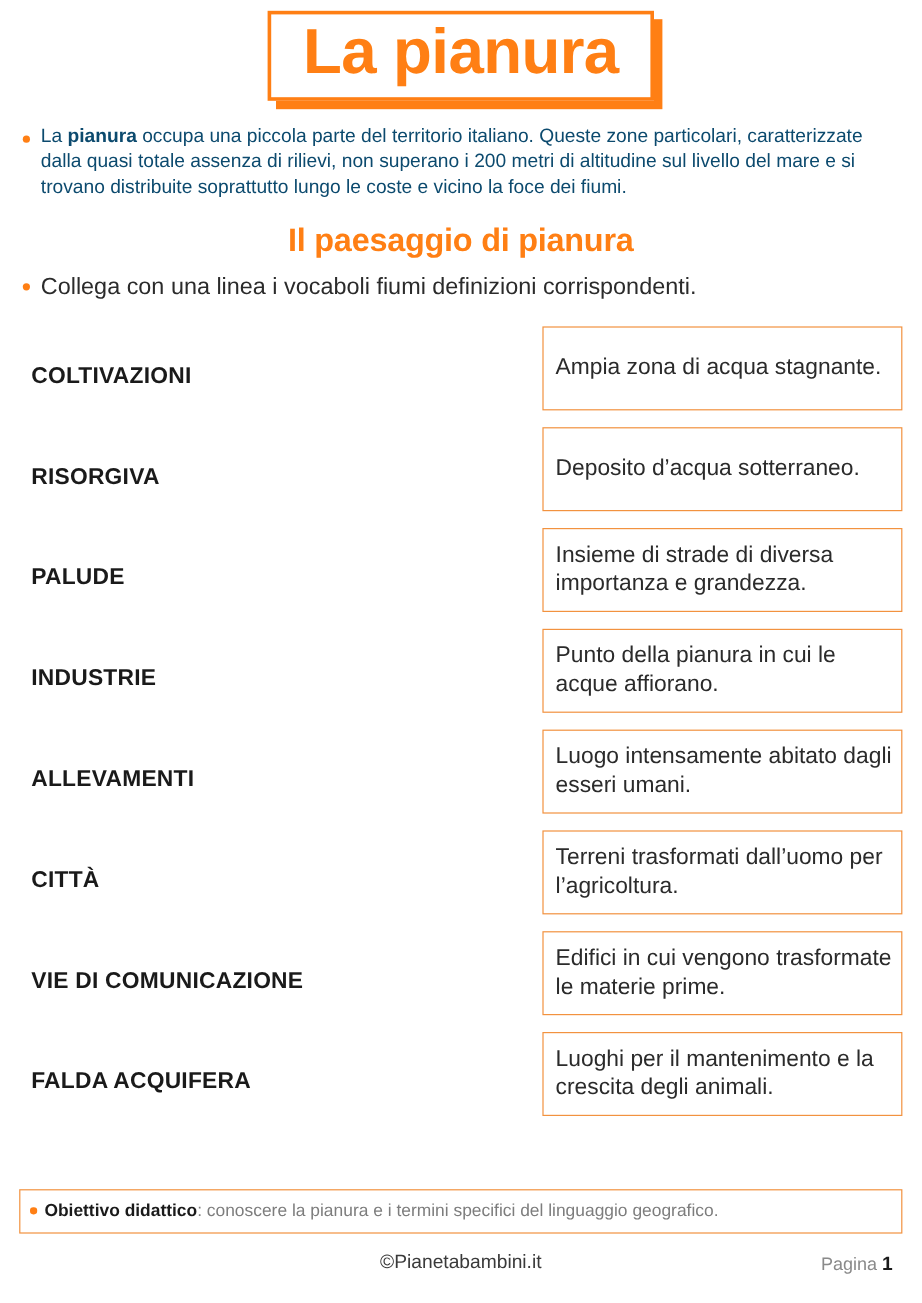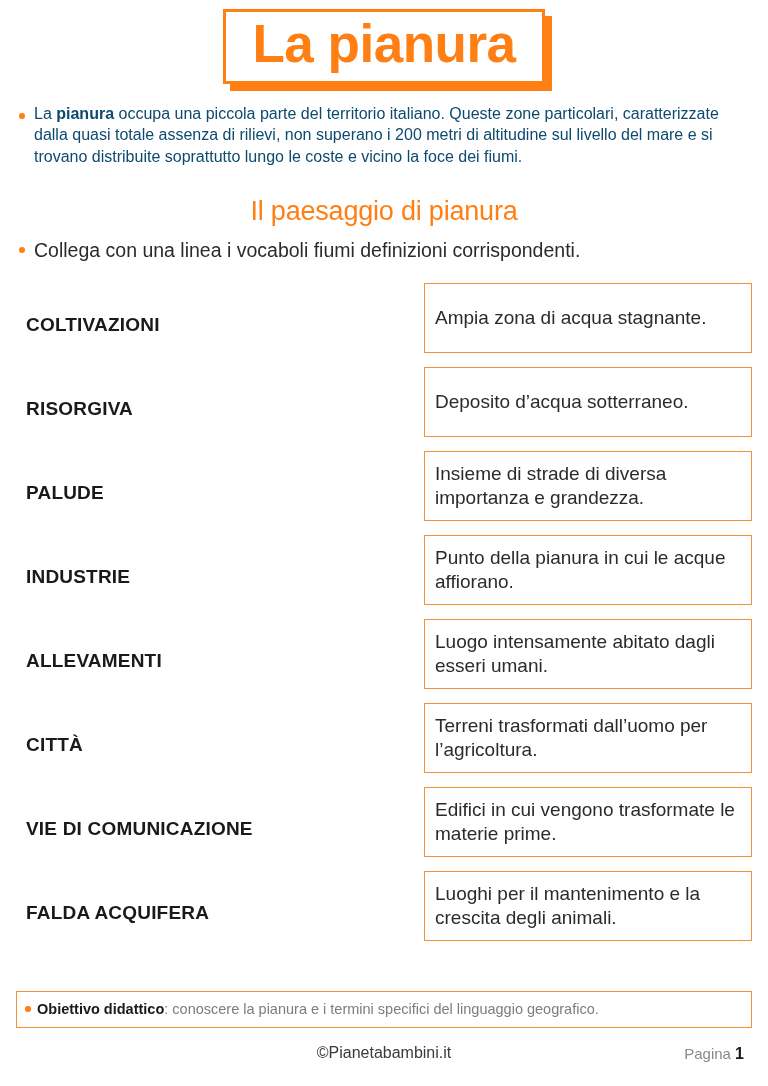--- a/index.html
+++ b/index.html
@@ -78,22 +78,22 @@
     border-radius: 50%;
     background: #ff7f14;
   }
   .intro b { font-weight: bold; }
 
   
   .subtitle {
     text-align: center;
     color: #ff7f14;
     font-size: 27px;
-    font-weight: normal;
-    margin-top: 28px;
+    font-weight: bold;
+    margin-top: 17px;
     letter-spacing: -0.2px;
   }
 
   
   .instruction {
     margin: 11px 0 0 0;
     padding-left: 18px;
     position: relative;
     font-size: 19.5px;
     color: #2b2b2b;
@@ -107,21 +107,21 @@
     display: flex;
     align-items: flex-start;
     justify-content: space-between;
   }
   .terms-col {
     width: 400px;
     display: flex;
     flex-direction: column;
   }
   .defs-col {
-    width: 328px;
+    width: 300px;
     display: flex;
     flex-direction: column;
   }
   .term-row {
     height: 84px;
     display: flex;
     align-items: center;
     padding-left: 10px;
     box-sizing: border-box;
   }

